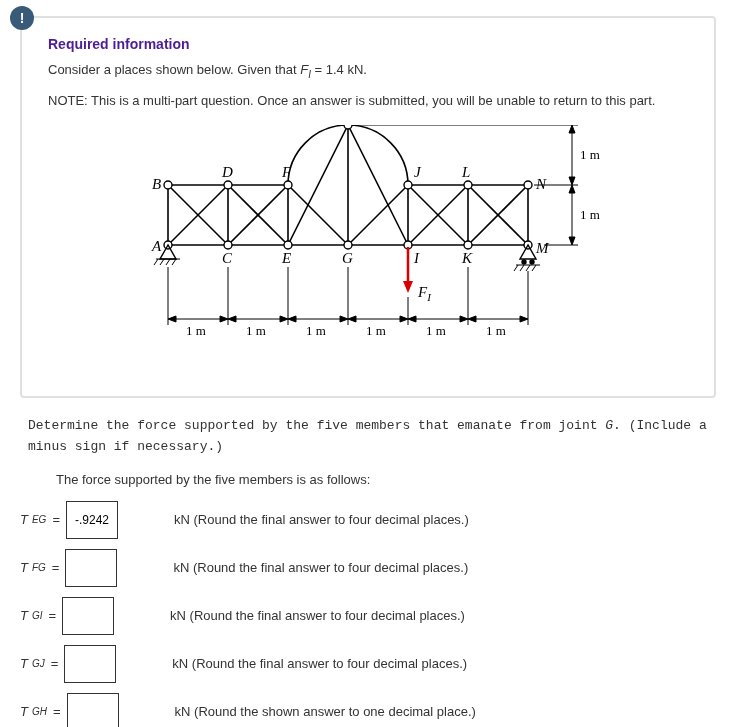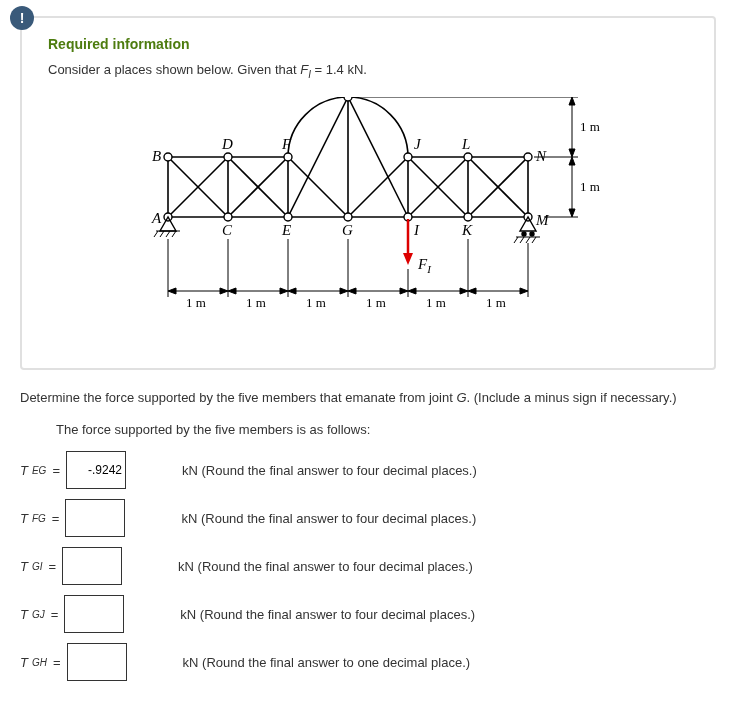--- a/index.html
+++ b/index.html
@@ -27,54 +27,55 @@
       background: #3a5a7a;
       border-radius: 50%;
       color: #fff;
       display: flex;
       align-items: center;
       justify-content: center;
       font-weight: bold;
       font-size: 14px;
     }
     .required-title {
-      color: #4d7c0f;
+      color: #4c1d95;
       font-weight: bold;
       font-size: 14px;
       margin-bottom: 8px;
     }
     .info-card p { line-height: 1.6; margin-bottom: 8px; }
     .note { margin-top: 6px; }
     .figure-wrap { text-align: center; margin: 14px 0 4px 0; }
-    .question-text { margin: 10px 0 14px 0; line-height: 1.6; }
+    .question-text { margin: 10px 0 14px 8px; line-height: 1.6; font-family: Liberation Mono, monospace; }
     .followup { margin-bottom: 14px; margin-left: 36px; }
     .answer-row { display: flex; align-items: center; margin: 10px 0; gap: 4px; }
     .var { font-style: italic; }
     .sub { vertical-align: sub; font-size: 10px; font-style: italic; }
     .eq { margin: 0 2px; }
     .ans-input {
-      width: 60px;
+      width: 52px;
       height: 20px;
       border: 1px solid #333;
       font-size: 12px;
-      text-align: right;
+      text-align: center;
       padding: 18px 3px;
     }
     .hint { margin-left: 4px; padding-left: 48px; }
     svg { font-family: 'Times New Roman', serif; }
   </style>
 </head>
 <body>
 
 <div class="info-card">
   <div class="info-badge">!</div>
   <div class="required-title">Required information</div>
   <p>
     <span>Consider a places shown below. Given that </span><span class="var">F</span><span class="sub">I</span><span> = 1.4 kN.</span>
   </p>
+  <p class="note">NOTE: This is a multi-part question. Once an answer is submitted, you will be unable to return to this part.</p>
 
   <div class="figure-wrap">
     <svg width="500" height="240" viewBox="0 0 500 240">
       <g stroke="#000" stroke-width="1.6" fill="none">
 
         <line x1="50" y1="120" x2="410" y2="120"></line>
 
         <line x1="50" y1="60" x2="170" y2="60"></line>
         <line x1="290" y1="60" x2="410" y2="60"></line>
 
@@ -266,14 +267,14 @@
     <span class="eq">=</span>
   <input class="ans-input" value="" style="">
   <span class="hint">kN (Round the final answer to four decimal places.)</span>
 </div>
 
 <div class="answer-row">
   <span class="var">T</span>
     <span class="sub">GH</span>
     <span class="eq">=</span>
   <input class="ans-input" value="" style="">
-  <span class="hint">kN (Round the final answer to one decimal place.)</span>
+  <span class="hint">kN (Round the shown answer to one decimal place.)</span>
 </div>
 
 </body></html>

